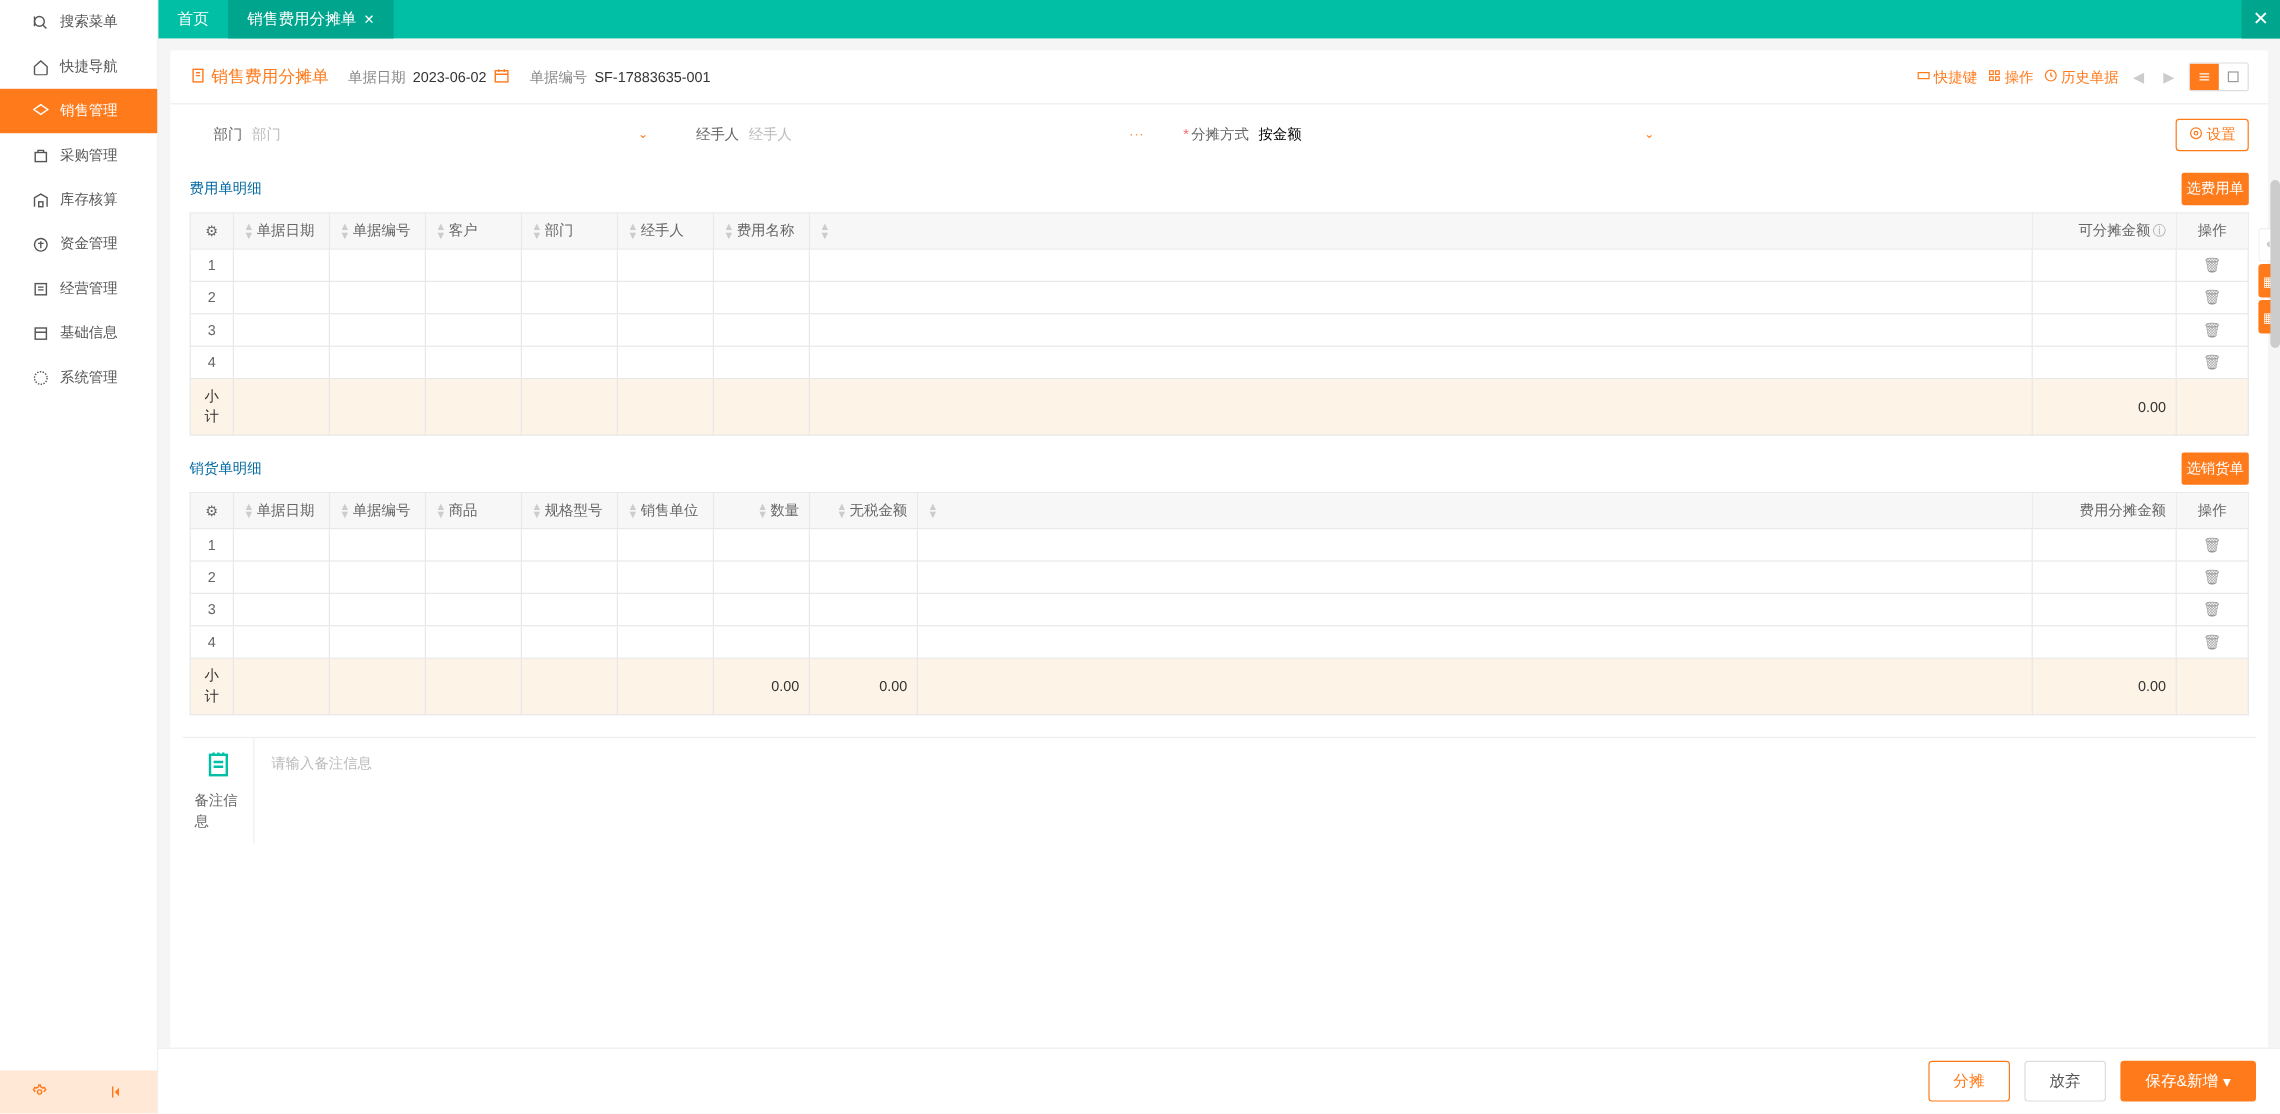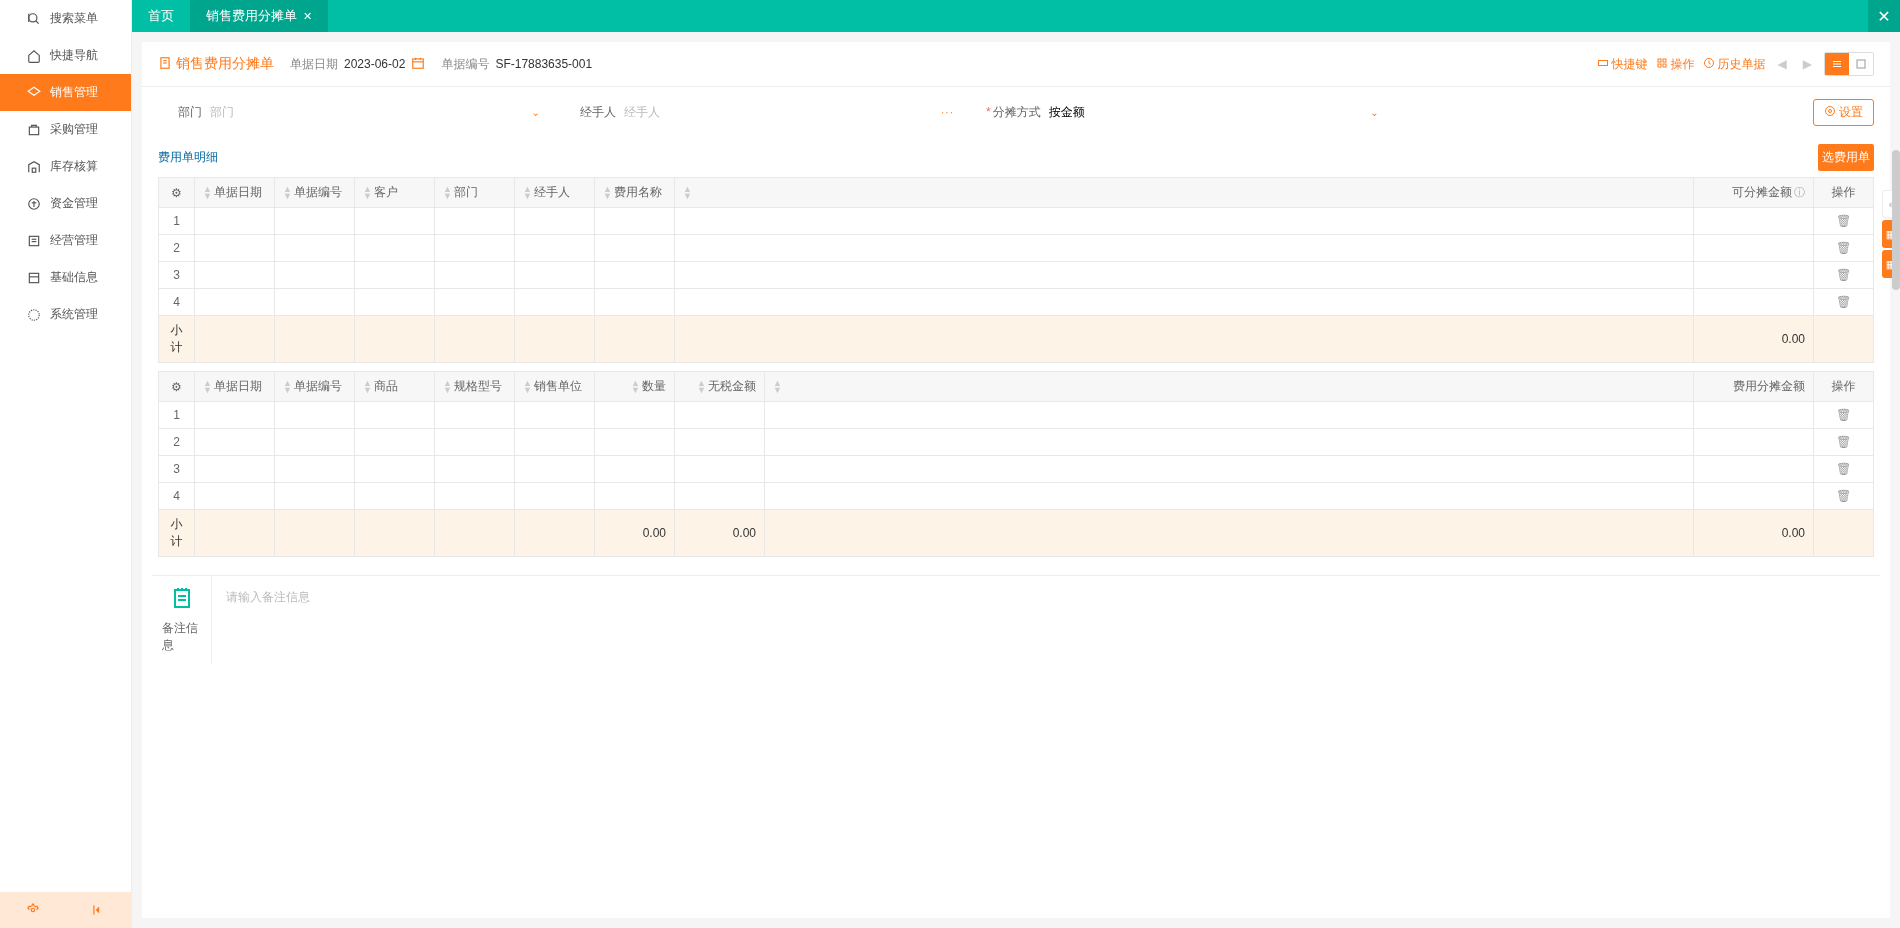--- a/index.html
+++ b/index.html
@@ -384,20 +384,24 @@
                 <td></td>
                 <td></td>
                 <td></td>
                 <td class="amount-cell">0.00</td>
                 <td></td>
               </tr>
           </tbody>
         </table>
       </div>
 
+      <div class="section-header">
+        <span class="section-title">销货单明细</span>
+        <div class="section-btn">选销货单</div>
+      </div>
       <div class="table-wrap">
         <table>
           <thead>
             <tr>
               <th class="col-gear"><span>⚙</span></th>
               <th style="width:80px"><span class="th-sort">▲<br>▼</span><span>单据日期</span></th>
               <th style="width:80px"><span class="th-sort">▲<br>▼</span><span>单据编号</span></th>
               <th style="width:80px"><span class="th-sort">▲<br>▼</span><span>商品</span></th>
               <th style="width:80px"><span class="th-sort">▲<br>▼</span><span>规格型号</span></th>
               <th style="width:80px"><span class="th-sort">▲<br>▼</span><span>销售单位</span></th>
@@ -499,13 +503,21 @@
   </div>
 
   <div class="side-tabs">
     <div class="side-tab gray">◐</div>
     <div class="side-tab">▦</div>
     <div class="side-tab">▦</div>
   </div>
 
   <div class="scrollbar-thumb"></div>
 
+  <div class="footer">
+    <div class="fbtn primary-outline">分摊</div>
+    <div class="fbtn">放弃</div>
+    <div class="fbtn primary">
+      <span>保存&amp;新增</span>
+      <span>▾</span>
+    </div>
+  </div>
 </div>
 
 </body></html>

